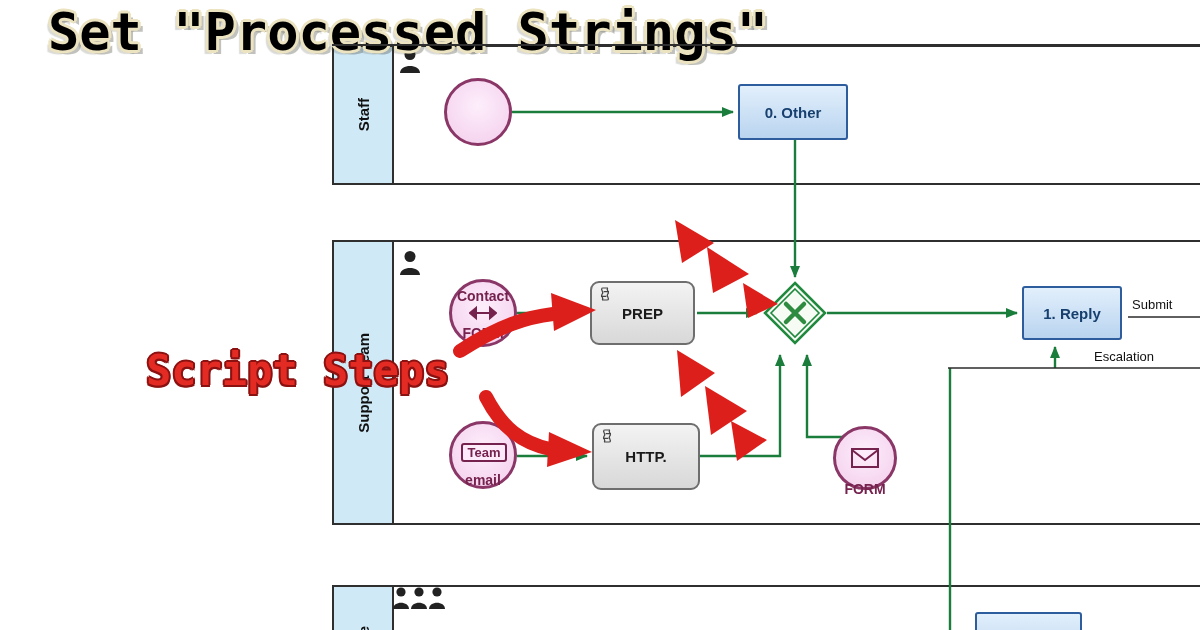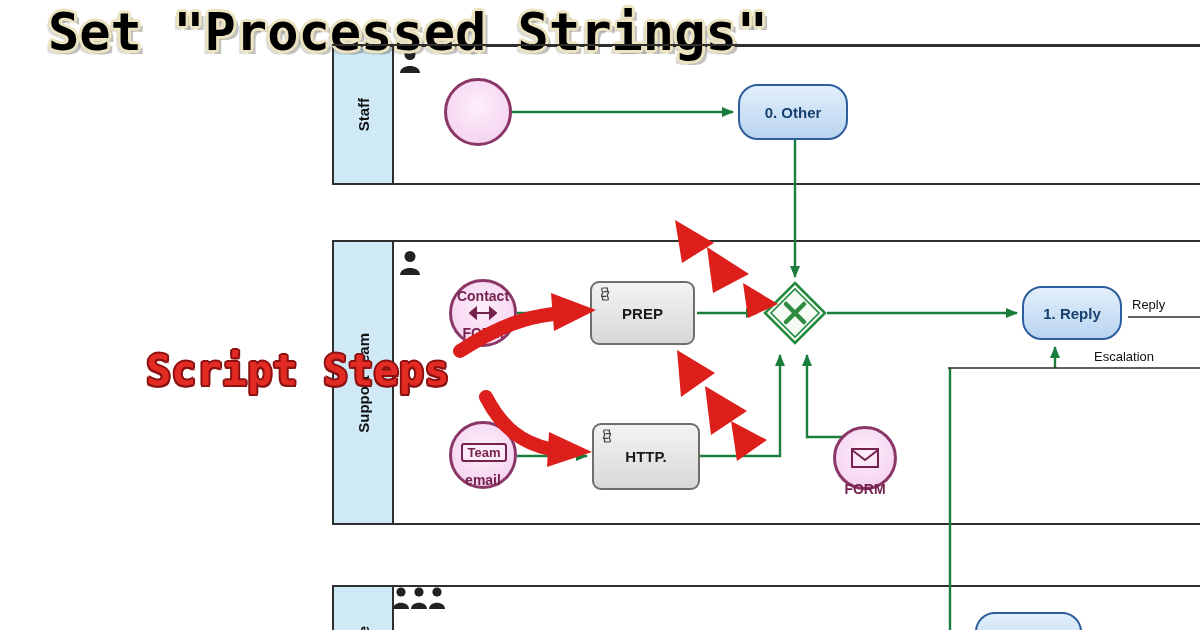--- a/index.html
+++ b/index.html
@@ -10,21 +10,21 @@
   
   .lane{position:absolute;left:332px;width:872px;border:2px solid #2f2f2f;box-sizing:border-box;background:#ffffff;}
   .lane1{top:45px;height:140px;}
   .lane2{top:240px;height:285px;}
   .lane3{top:585px;height:90px;}
   .band{position:absolute;left:0;top:0;bottom:0;width:58px;background:#cfe9f7;border-right:2px solid #2f2f2f;
         display:flex;align-items:center;justify-content:center;}
   .band span{writing-mode:vertical-rl;transform:rotate(180deg);font-weight:bold;font-size:15px;color:#111;}
 
   
-  .task-blue{position:absolute;border:2px solid #2e5d9e;border-radius:20px;
+  .task-blue{position:absolute;border:2px solid #2e5d9e;border-radius:3px;
              background:linear-gradient(#e2effc,#b9d4ef);
              display:flex;align-items:center;justify-content:center;
              font-weight:bold;font-size:15px;color:#17406f;z-index:3;box-sizing:border-box;}
   .task-gray{position:absolute;border:2px solid #6e6e6e;border-radius:9px;
              background:linear-gradient(#f3f3f3,#d8d8d8);
              display:flex;align-items:center;justify-content:center;
              font-weight:bold;font-size:15px;color:#1a1a1a;z-index:3;box-sizing:border-box;}
   .event{position:absolute;border-radius:50%;border:3px solid #8a3767;
          background:radial-gradient(circle at 50% 40%, #fdeefb, #f3cdec);
          z-index:3;box-sizing:border-box;display:flex;align-items:center;justify-content:center;}
@@ -179,21 +179,21 @@
   <div class="task-blue" style="left:975px;top:612px;width:107px;height:50px;"></div>
 
   <div class="gateway">
     <svg width="64" height="64" viewBox="0 0 64 64">
       <polygon points="32,2 62,32 32,62 2,32" fill="#f6fbf4" stroke="#1f8a3d" stroke-width="2.5"></polygon>
       <polygon points="32,8 56,32 32,56 8,32" fill="none" stroke="#1f8a3d" stroke-width="1.6"></polygon>
       <path d="M23,23 L41,41 M41,23 L23,41" stroke="#2e8b3f" stroke-width="4.5" stroke-linecap="round" fill="none"></path>
     </svg>
   </div>
 
-  <div class="flowlabel" style="left:1132px;top:297px;">Reply</div>
+  <div class="flowlabel" style="left:1132px;top:297px;">Submit</div>
   <div class="flowlabel" style="left:1094px;top:349px;">Escalation</div>
 
   <svg class="annotations" width="1200" height="630">
     <g fill="#dd1f1c">
       <polygon points="675,220 714,243 682,263"></polygon>
       <polygon points="707,247 749,274 713,293"></polygon>
       <polygon points="743,283 778,304 748,318"></polygon>
       <polygon points="677,350 715,373 681,397"></polygon>
       <polygon points="705,386 747,411 711,435"></polygon>
       <polygon points="731,421 767,440 737,461"></polygon>

